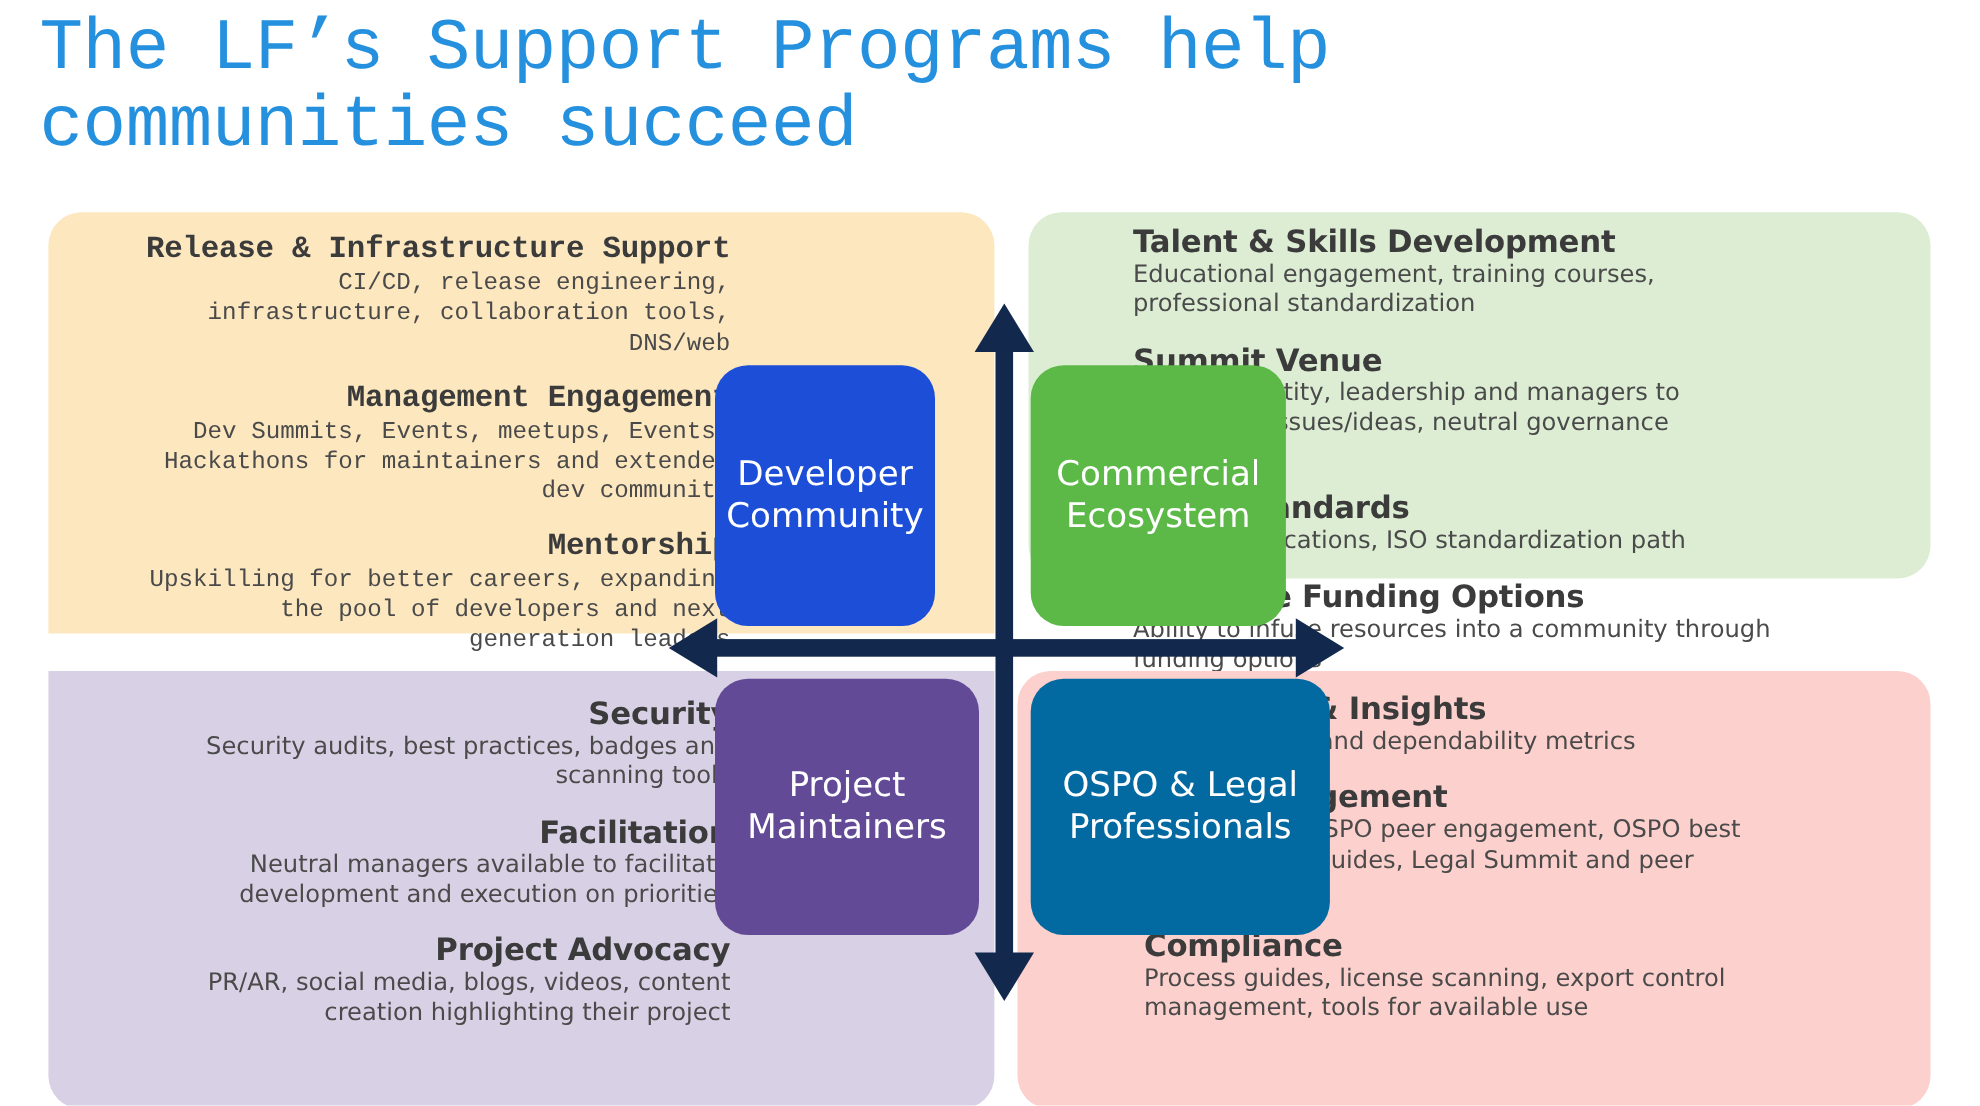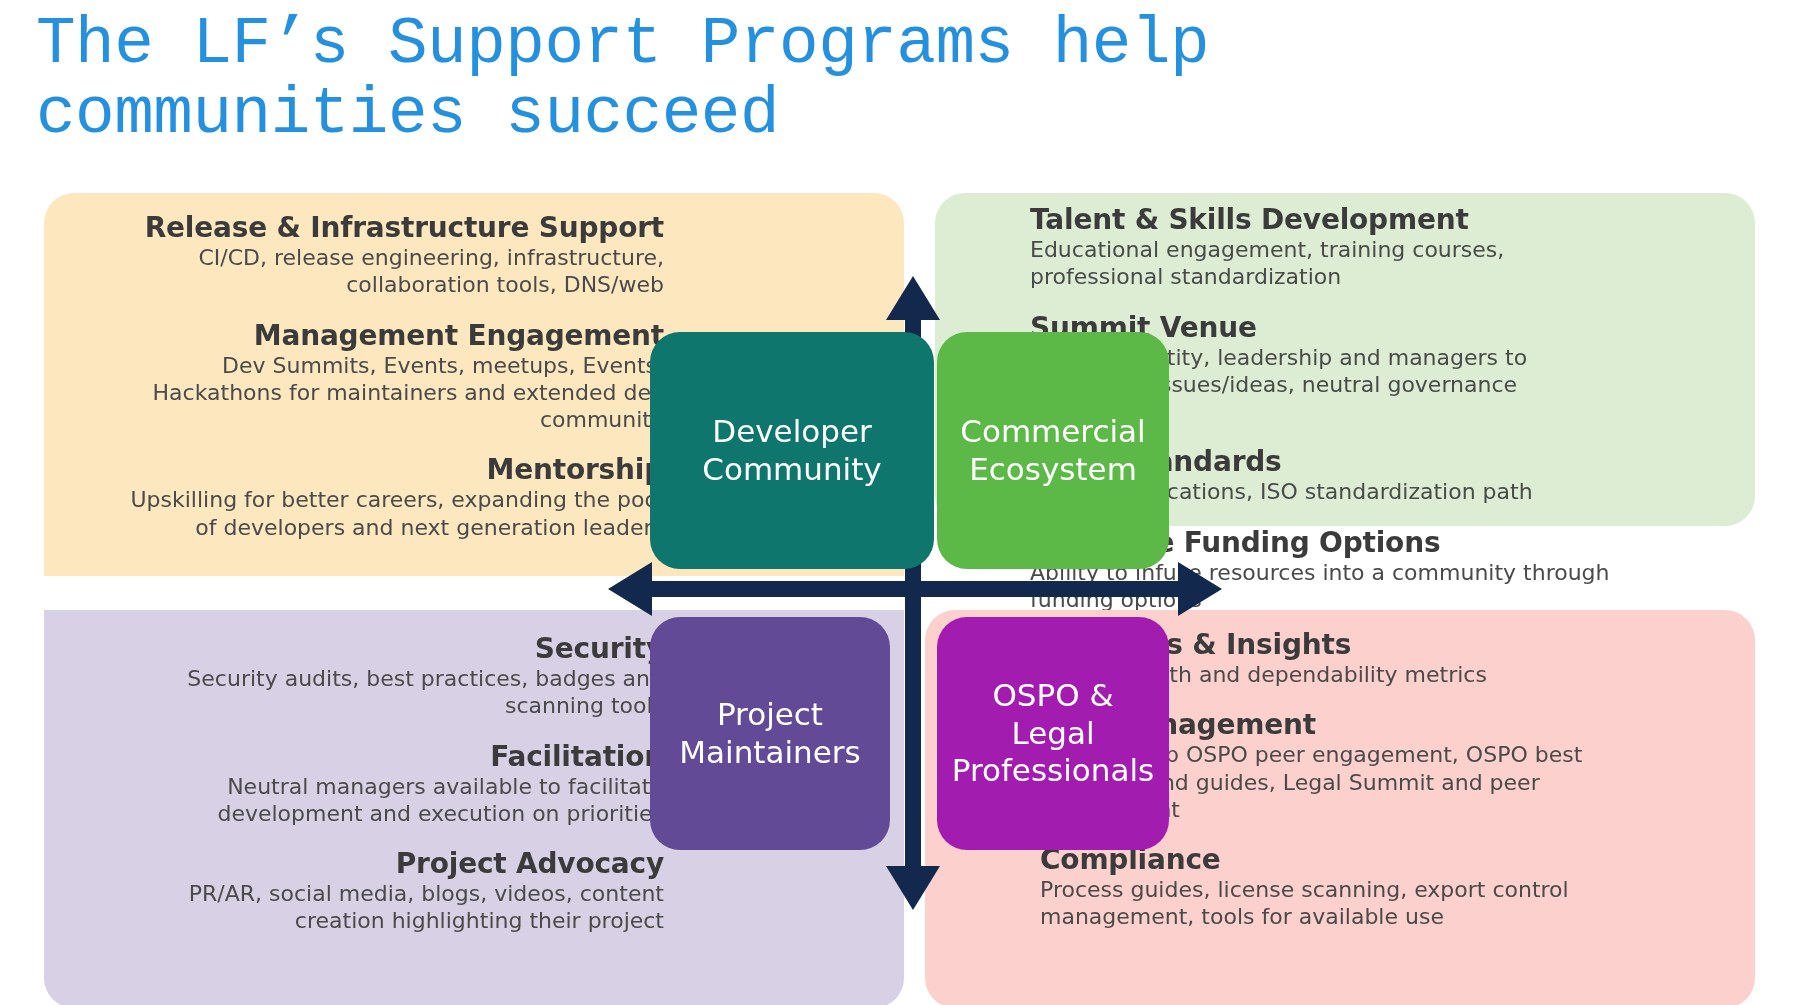--- a/index.html
+++ b/index.html
@@ -83,55 +83,55 @@
     font-size: 22px;
     font-weight: 400;
     color: #4a4a4a;
     line-height: 1.24;
     margin-top: 0;
   }
   .align-right { text-align: right; }
   .align-left  { text-align: left; }
 
   
-  .txt-tl { left: 70px;  top: 18px;  width: 550px; }
+  .txt-tl { left: 70px;  top: 18px;  width: 550px; font-family: Liberation Mono, monospace; }
   .txt-tr { left: 95px;  top: 10px;  width: 580px; }
   .txt-bl { left: 70px;  top: 22px;  width: 550px; }
   .txt-br { left: 115px; top: 18px;  width: 580px; }
 
   
   .persona {
     position: absolute;
     border-radius: 30px;
     display: flex;
     align-items: center;
     justify-content: center;
     text-align: center;
     color: #ffffff;
     font-size: 31px;
     line-height: 1.22;
     font-weight: 400;
     box-sizing: border-box;
     padding: 6px 10px;
   }
   .persona-dev {
-    left: 650px; top: 152px; width: 284px; height: 237px;
-    background: #0f766e;
+    left: 650px; top: 152px; width: 200px; height: 237px;
+    background: #1d4ed8;
   }
   .persona-comm {
     left: 937px; top: 152px; width: 232px; height: 237px;
     background: #5cb948;
   }
   .persona-proj {
     left: 650px; top: 437px; width: 240px; height: 233px;
     background: #634a96;
   }
   .persona-ospo {
-    left: 937px; top: 437px; width: 232px; height: 233px;
-    background: #a21caf;
+    left: 937px; top: 437px; width: 272px; height: 233px;
+    background: #0369a1;
   }
 
   
   .axis { position: absolute; }
   .axis svg { display: block; }
 </style>
 </head>
 <body>
 
 <div class="slide-title">The LF’s Support Programs help communities succeed</div>

